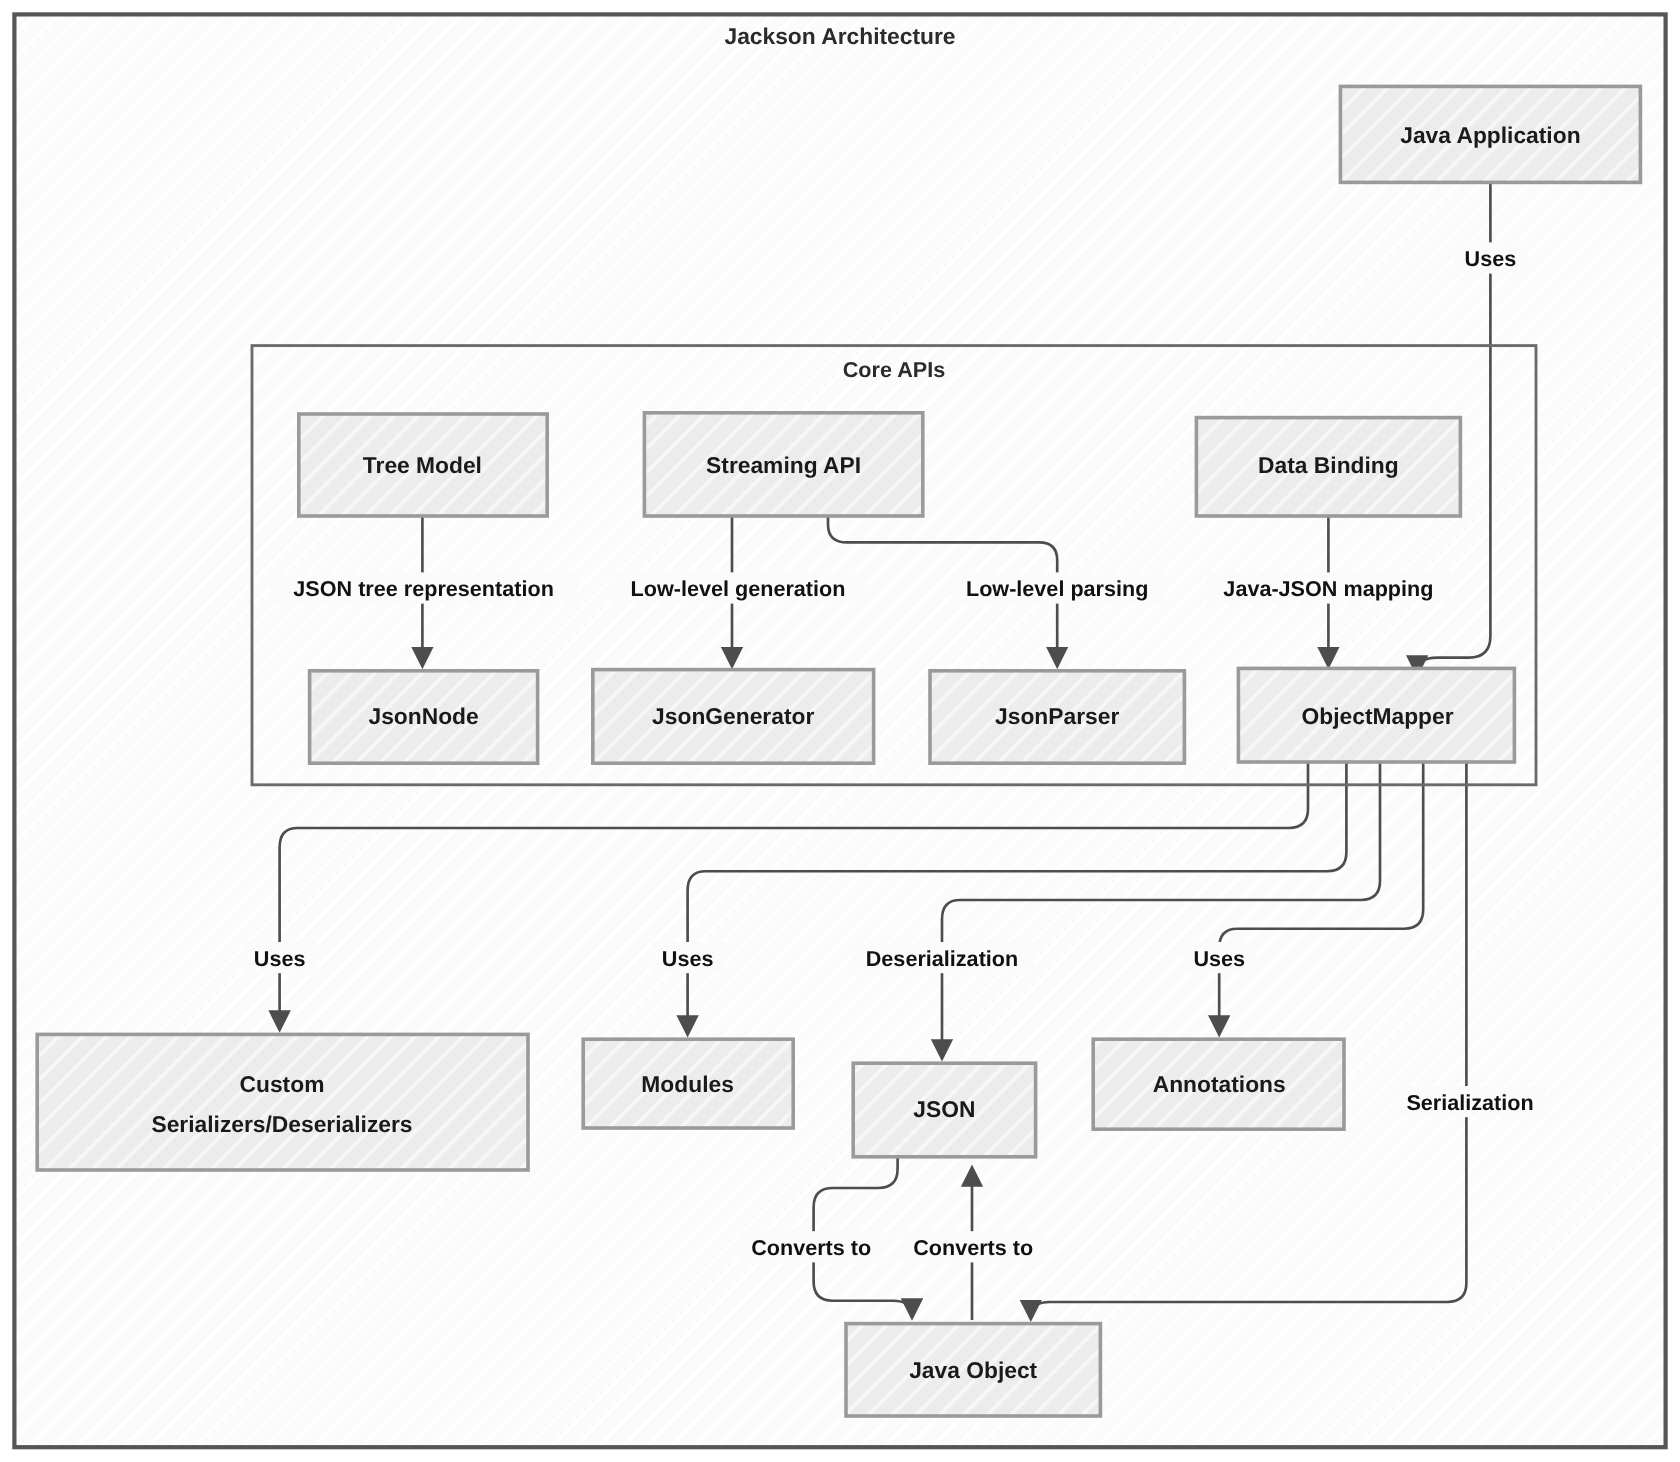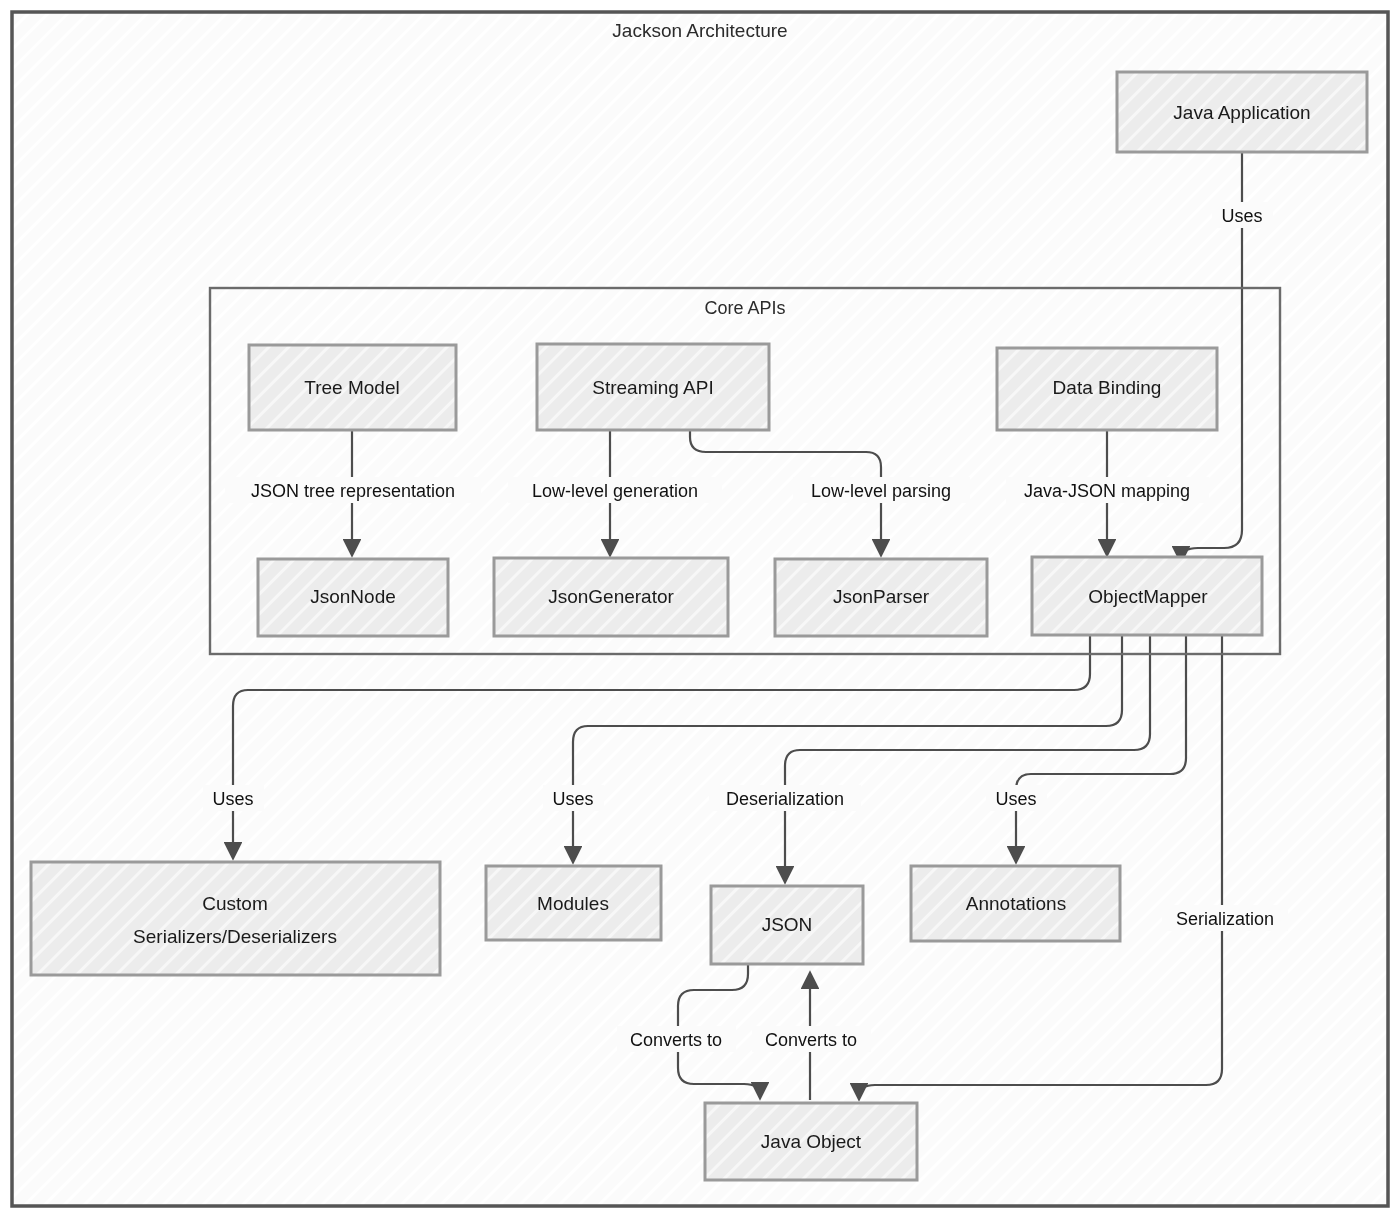--- a/index.html
+++ b/index.html
@@ -7,20 +7,21 @@
     padding: 0;
     background: #ffffff;
     font-family: "Liberation Sans", sans-serif;
   }
   #stage {
     position: relative;
     width: 1400px;
     height: 1218px;
     background: #ffffff;
     overflow: hidden;
+    font-weight: bold;
   }
   #diagram-svg {
     position: absolute;
     left: 0;
     top: 0;
     width: 1400px;
     height: 1218px;
   }
   .nodetext {
     font-family: "Liberation Sans", sans-serif;

